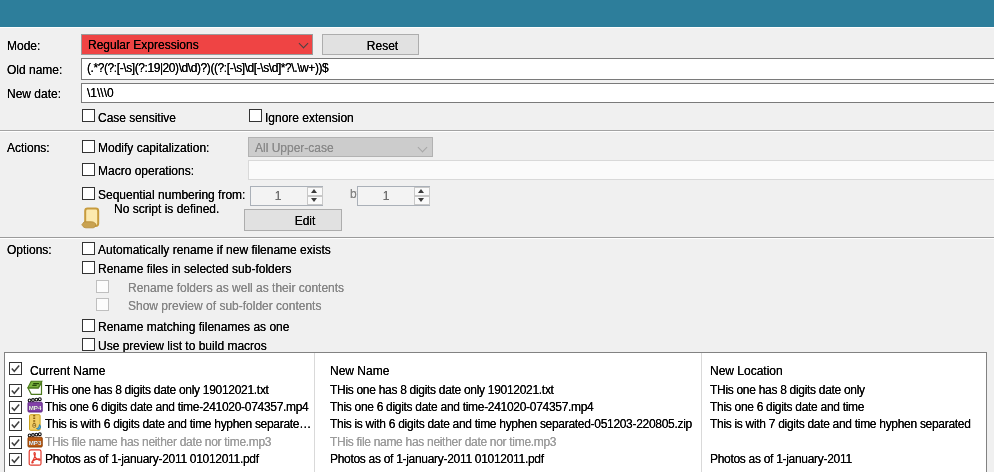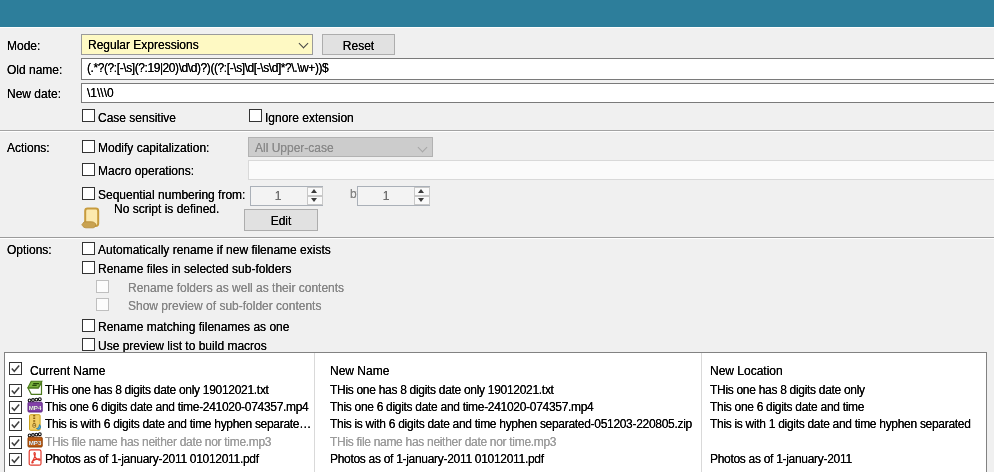--- a/index.html
+++ b/index.html
@@ -6,32 +6,32 @@
   body{width:994px;height:472px;background:#f0f0f0;position:relative;overflow:hidden;
        font-family:"Liberation Sans",sans-serif;font-size:12px;color:#000;
        text-shadow:0 0 0.45px;}
   .abs{position:absolute;}
   .lbl{position:absolute;height:15px;line-height:15px;white-space:pre;}
   .cb{position:absolute;width:11px;height:11px;background:#fff;border:1px solid #333;}
   .cbd{position:absolute;width:11px;height:11px;background:#fcfcfc;border:1px solid #bfbfbf;}
   .gray{color:#858585;padding-left:16px;}
   .sep{position:absolute;left:0;width:994px;height:1px;background:#a3a3a3;}
   .sepw{position:absolute;left:0;width:994px;height:1px;background:#fff;}
-  .btn{position:absolute;background:#e1e1e1;border:1px solid #adadad;text-align:center;}
+  .btn{position:absolute;background:#e1e1e1;border:1px solid #adadad;text-align:center;padding-left:24px;}
   .input{position:absolute;background:#fff;border:1px solid #7a7a7a;line-height:18px;white-space:pre;}
   .chev{position:absolute;width:7px;height:7px;border-right:1.4px solid #444;border-bottom:1.4px solid #444;transform:rotate(45deg);}
   .check{position:absolute;width:13px;height:13px;}
 </style>
 </head>
 <body>
 
 <div class="abs" style="left:0;top:0;width:994px;height:27px;background:#2d7e9b;border-bottom:1px solid #fdfdfd;"></div>
 
 <div class="lbl" style="left:7px;top:39px;">Mode:</div>
-<div class="abs" style="left:81px;top:34px;width:224px;height:19px;background:#fef9c3;border:1px solid #9b9b9b;line-height:21px;padding-left:6px;">Regular Expressions</div>
+<div class="abs" style="left:81px;top:34px;width:224px;height:19px;background:#ef4444;border:1px solid #9b9b9b;line-height:21px;padding-left:6px;">Regular Expressions</div>
 <div class="chev" style="left:300px;top:40px;width:6px;height:6px;border-right-width:1.6px;border-bottom-width:1.6px;"></div>
 <div class="btn" style="left:322px;top:34px;width:71px;height:19px;line-height:22px;">Reset</div>
 
 <div class="lbl" style="left:7px;top:63px;">Old name:</div>
 <div class="input" style="left:81px;top:58px;width:920px;height:20px;padding-left:5px;letter-spacing:-0.42px;">(.*?(?:[-\s](?:19|20)\d\d)?)((?:[-\s]\d[-\s\d]*?\.\w+))$</div>
 
 <div class="lbl" style="left:7px;top:87px;">New date:</div>
 <div class="input" style="left:81px;top:83px;width:920px;height:18px;padding-left:5px;">\1\\\0</div>
 
 <div class="cb" style="left:82px;top:109px;"></div>
@@ -144,21 +144,21 @@
     </svg>
     <div class="abs" style="left:27px;top:414.4px;width:17px;height:17px;"><svg width="17" height="17" viewBox="0 0 17 17">
         <rect x="2.5" y="0.7" width="10.6" height="15.6" rx="1" fill="#f2cf66" stroke="#caa21c" stroke-width="1"></rect>
         <path d="M7.2 1 v9.6" stroke="#8a6210" stroke-width="2" stroke-dasharray="1.5 1.1"></path>
         <rect x="5.9" y="9.8" width="2.7" height="3.4" rx="0.6" fill="#f7e39a" stroke="#8a6210" stroke-width="0.9"></rect>
         <path d="M7.2 11 v1" stroke="#8a6210" stroke-width="1"></path>
         <path d="M12.6 10.6 q2 2.6 0.3 4.2 q-1.8 1.4 -3.4 -0.3 q2.4 0.6 3.1 -3.9 z" fill="#51b1e8" stroke="#1f7ab0" stroke-width="0.8"></path>
       </svg></div>
     <div class="lbl" style="left:45px;top:417.4px;width:268px;overflow:hidden;text-overflow:ellipsis;letter-spacing:-0.3px;">This is with 6 digits date and time hyphen separated-051203-220805.zip</div>
     <div class="lbl" style="left:330px;top:417.4px;width:369px;overflow:hidden;letter-spacing:-0.3px;">This is with 6 digits date and time hyphen separated-051203-220805.zip</div>
-    <div class="lbl" style="left:710px;top:417.4px;letter-spacing:-0.3px;">This is with 1 digits date and time hyphen separated</div>
+    <div class="lbl" style="left:710px;top:417.4px;letter-spacing:-0.3px;">This is with 7 digits date and time hyphen separated</div>
     <svg class="check" style="left:9px;top:435.6px;" viewBox="0 0 13 13">
       <rect x="0.5" y="0.5" width="12" height="12" fill="#fff" stroke="#333"></rect>
       <path d="M2.8 6.5 L5.3 9.3 L10.2 3.5" fill="none" stroke="#3f3f3f" stroke-width="1.5"></path>
     </svg>
     <div class="abs" style="left:27px;top:431.6px;width:17px;height:17px;"><svg width="17" height="17" viewBox="0 0 17 17">
         <g fill="none" stroke="#0a0a0a" stroke-width="1.1">
           <circle cx="2.6" cy="3.4" r="1.4"></circle>
           <circle cx="6" cy="3" r="1.4"></circle>
           <circle cx="9.4" cy="2.6" r="1.4"></circle>
           <circle cx="12.8" cy="2.2" r="1.4"></circle>

